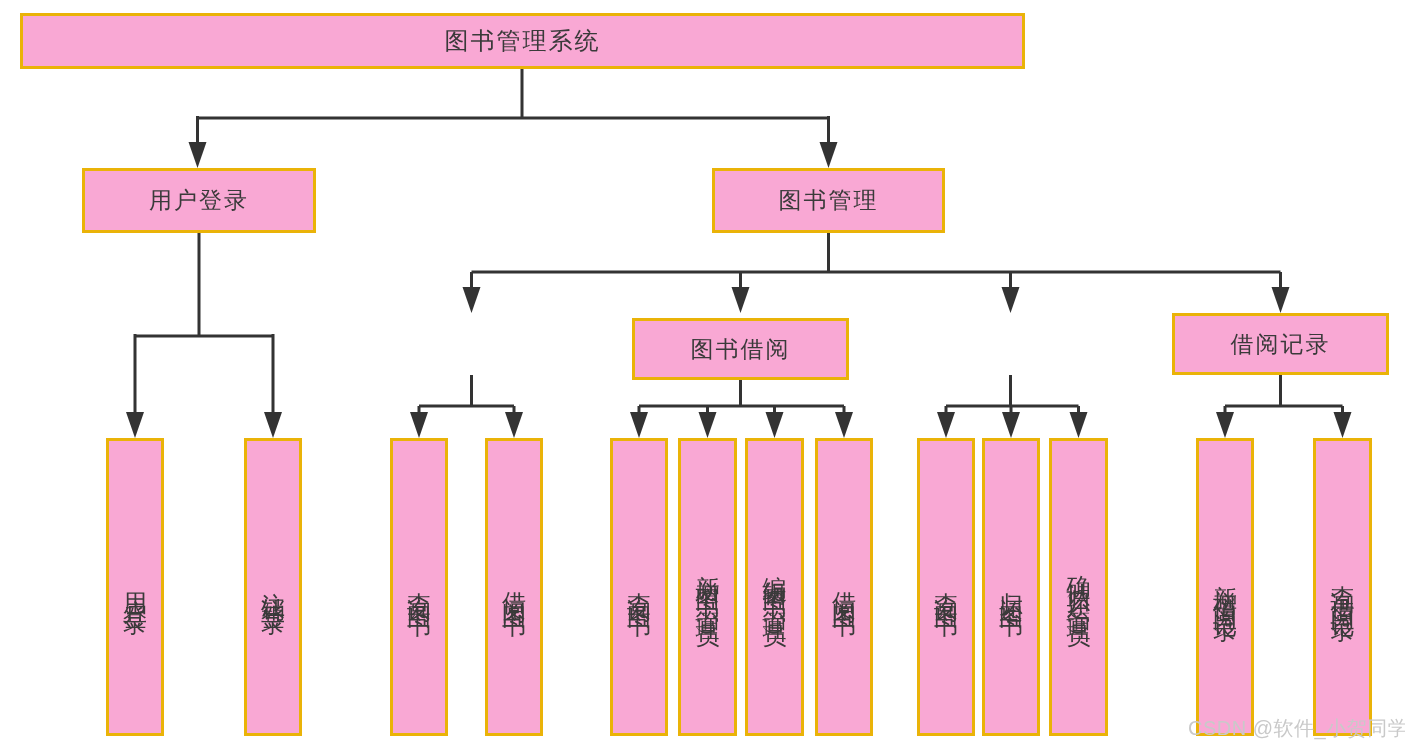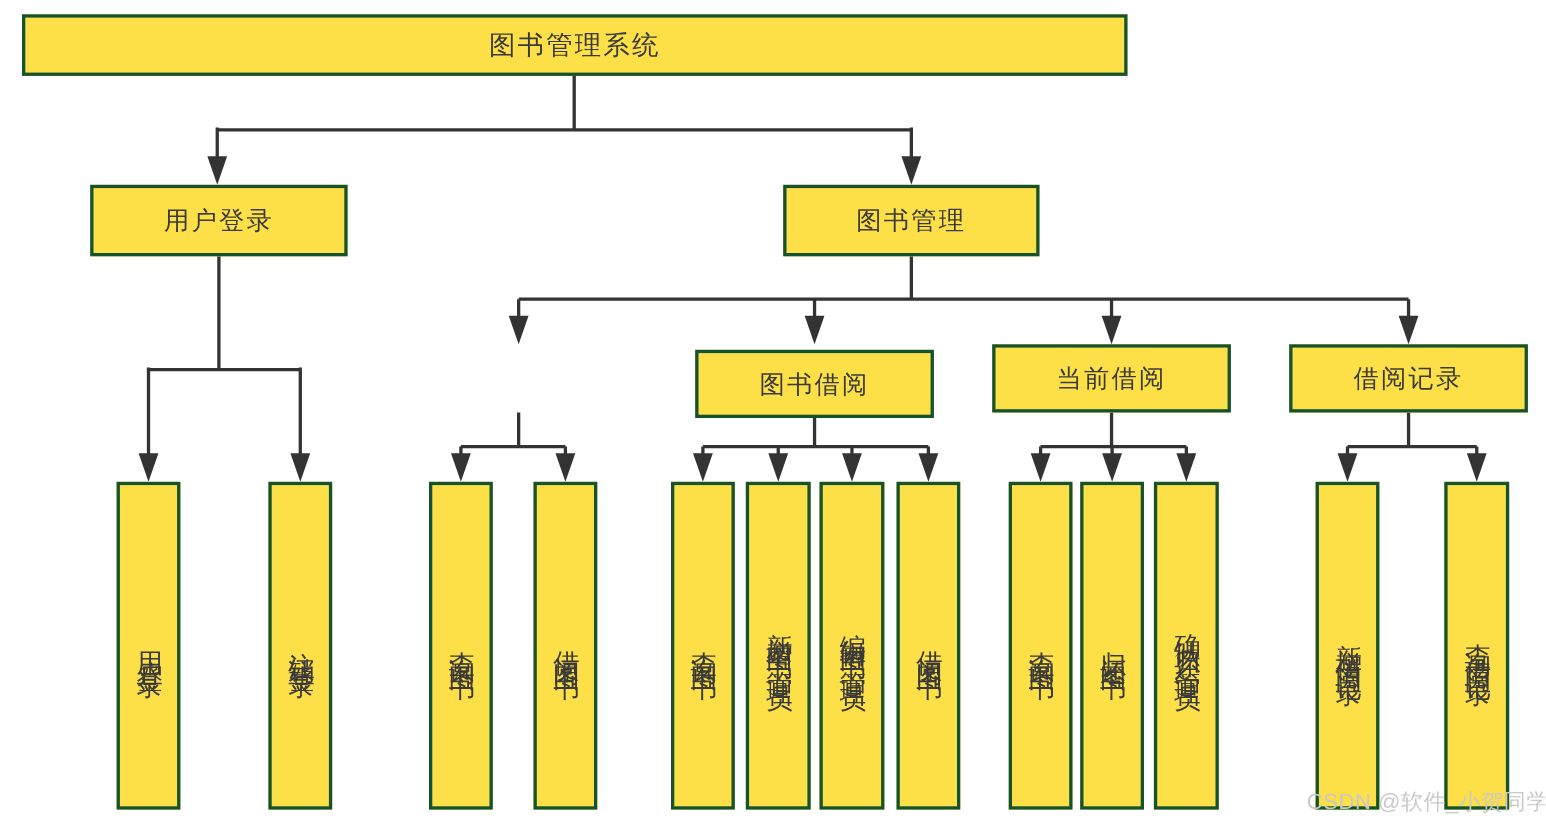--- a/index.html
+++ b/index.html
@@ -4,21 +4,21 @@
 <style>
   html,body{margin:0;padding:0;background:#ffffff;}
   .stage{
     position:relative;width:1405px;height:747px;background:#ffffff;
     font-family:"Liberation Sans",sans-serif;overflow:hidden;
   }
   svg.connectors{position:absolute;left:0;top:0;z-index:1;}
   svg.connectors path{stroke:#333333;stroke-width:3;fill:none;}
   svg.connectors polygon{fill:#333333;stroke:none;}
   .node{
-    position:absolute;box-sizing:border-box;border:3px solid #14532d;background:#fde047;
+    position:absolute;box-sizing:border-box;border:3px solid #eab308;background:#f9a8d4;
     display:flex;align-items:center;justify-content:center;color:#3a3a3a;z-index:2;
   }
   .node-h span{font-size:23px;letter-spacing:2px;white-space:nowrap;}
   .node-root span{font-size:24px;}
   .node-v span{
     writing-mode:vertical-rl;text-orientation:mixed;
     font-size:24px;letter-spacing:7px;line-height:1;white-space:nowrap;
   }
   .watermark{
     position:absolute;left:1188px;top:715px;z-index:3;
@@ -80,23 +80,20 @@
   <div class="node node-h" style="left:82px;top:168px;width:234px;height:65px;">
     <span>用户登录</span>
   </div>
   <div class="node node-h" style="left:712px;top:168px;width:233px;height:65px;">
     <span>图书管理</span>
   </div>
 
   <div class="node node-h" style="left:632px;top:318px;width:217px;height:62px;">
     <span>图书借阅</span>
   </div>
-  <div class="node node-h" style="left:902px;top:313px;width:217px;height:62px;">
-    <span>当前借阅</span>
-  </div>
   <div class="node node-h" style="left:1172px;top:313px;width:217px;height:62px;justify-content:center;">
     <span>借阅记录</span>
   </div>
 
   <div class="node node-v" style="left:106px;top:438px;width:58px;height:298px;">
     <span>用户登录</span>
   </div>
   <div class="node node-v" style="left:244px;top:438px;width:58px;height:298px;">
     <span>注销登录</span>
   </div>

